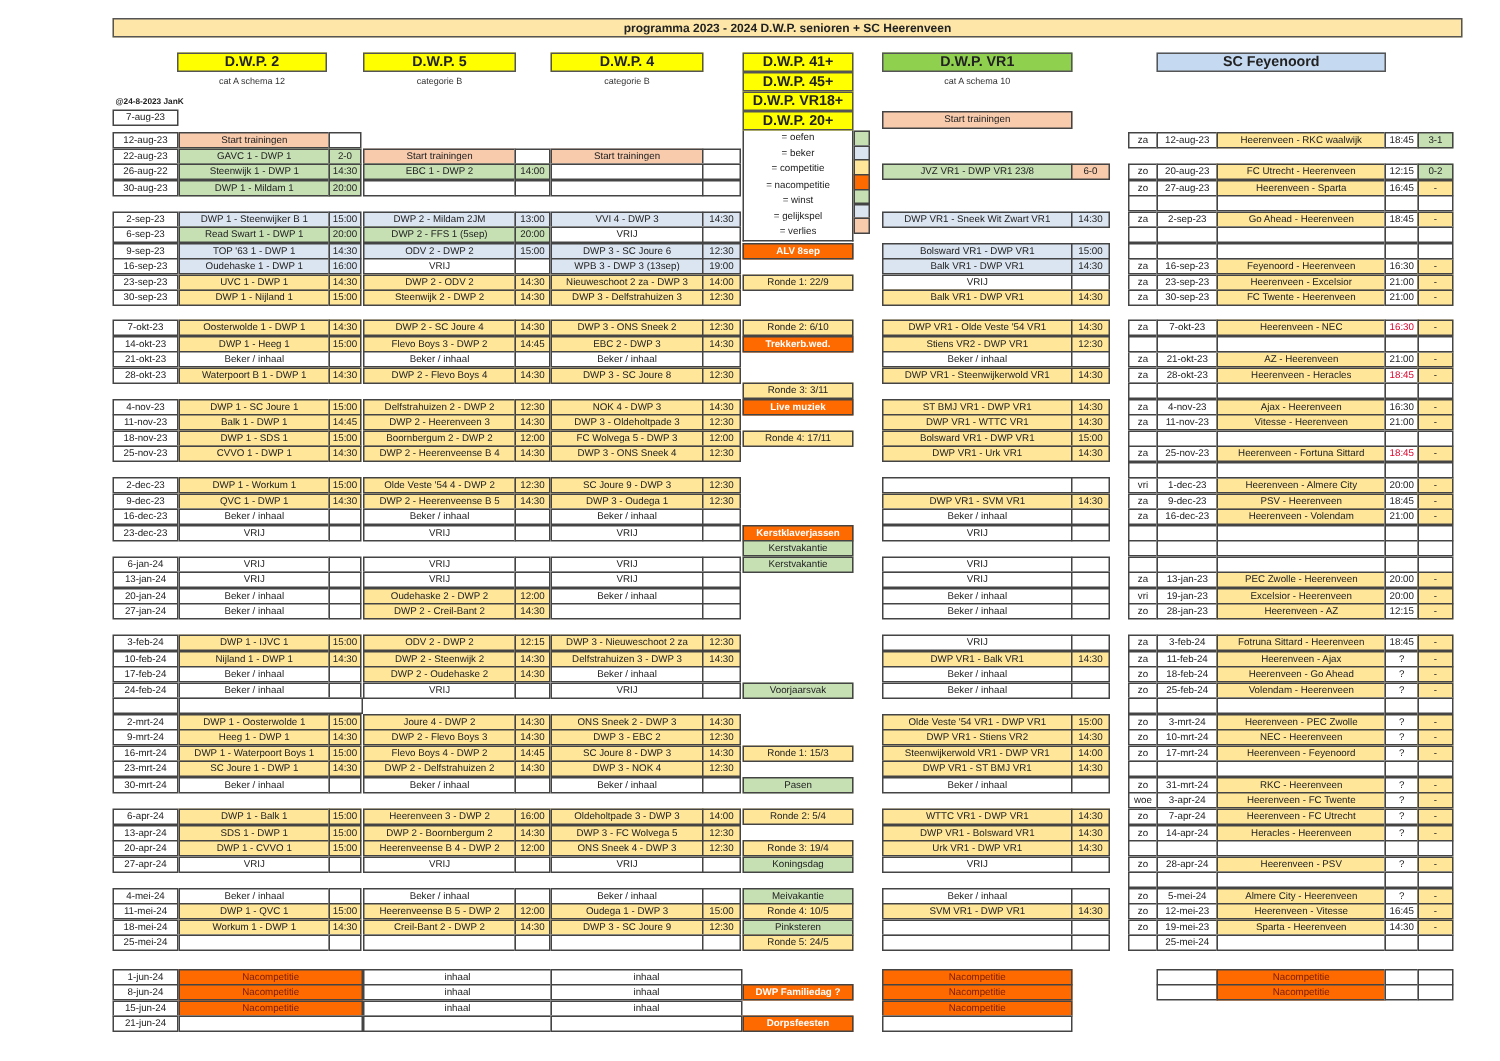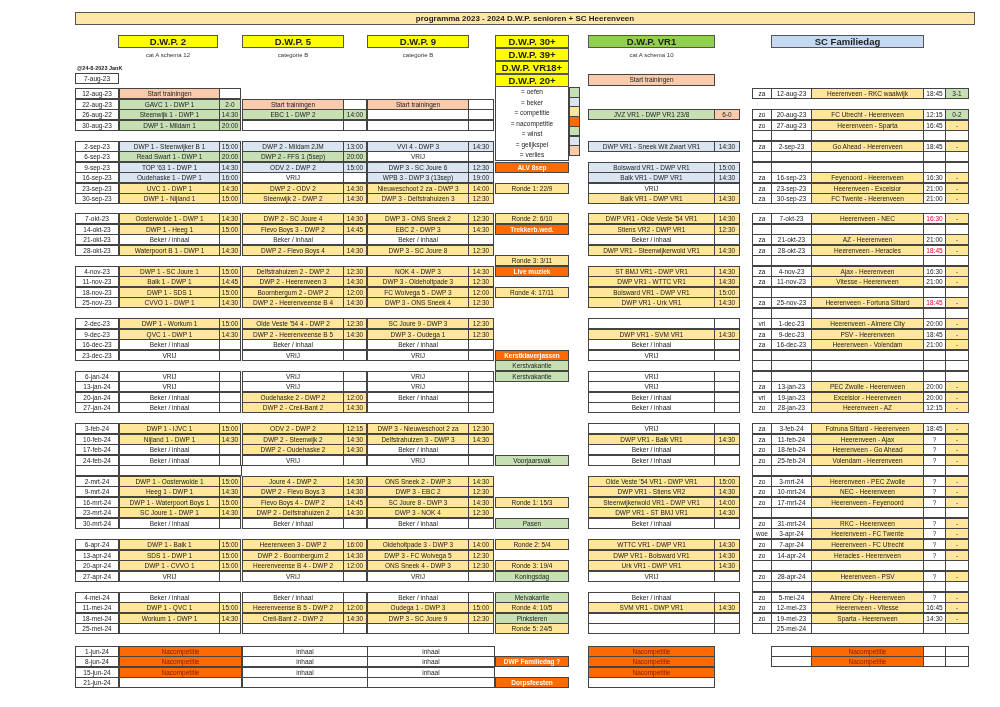--- a/index.html
+++ b/index.html
@@ -25,33 +25,33 @@
 </style>
 </head>
 <body>
 
 <div class="abs title">programma 2023 - 2024 D.W.P. senioren + SC Heerenveen</div>
 
 <div class="abs hdr yellow" style="left:118px;top:35px;width:100px;">D.W.P. 2</div>
 <div class="abs sub" style="left:118px;top:52px;width:100px;">cat A schema 12</div>
 <div class="abs hdr yellow" style="left:242px;top:35px;width:102px;">D.W.P. 5</div>
 <div class="abs sub" style="left:242px;top:52px;width:102px;">categorie B</div>
-<div class="abs hdr yellow" style="left:367px;top:35px;width:102px;">D.W.P. 9</div>
+<div class="abs hdr yellow" style="left:367px;top:35px;width:102px;">D.W.P. 4</div>
 <div class="abs sub" style="left:367px;top:52px;width:102px;">categorie B</div>
 
-<div class="abs hdr yellow" style="left:495px;top:35px;width:74px;">D.W.P. 30+</div>
-<div class="abs hdr yellow" style="left:495px;top:48px;width:74px;">D.W.P. 39+</div>
+<div class="abs hdr yellow" style="left:495px;top:35px;width:74px;">D.W.P. 41+</div>
+<div class="abs hdr yellow" style="left:495px;top:48px;width:74px;">D.W.P. 45+</div>
 <div class="abs hdr yellow" style="left:495px;top:61px;width:74px;">D.W.P. VR18+</div>
 <div class="abs hdr yellow" style="left:495px;top:74px;width:74px;">D.W.P. 20+</div>
 
 <div class="abs hdr green" style="left:588px;top:35px;width:127px;">D.W.P. VR1</div>
 <div class="abs sub" style="left:588px;top:52px;width:127px;">cat A schema 10</div>
 <div class="abs c s" style="left:588px;top:74px;width:127px;height:12px;line-height:10px;">Start trainingen</div>
 
-<div class="abs hdr blue" style="left:771px;top:35px;width:153px;">SC Familiedag</div>
+<div class="abs hdr blue" style="left:771px;top:35px;width:153px;">SC Feyenoord</div>
 
 <div class="abs stamp" style="left:77px;top:65px;">@24-8-2023 JanK</div>
 
 <div class="abs" style="left:495px;top:87px;width:74px;height:74px;border:0.8px solid #444;border-top:none;"></div>
 <div class="abs" style="left:495px;top:87px;width:74px;">
   <div class="legend-text">= oefen</div>
   <div class="legend-text">= beker</div>
   <div class="legend-text">= competitie</div>
   <div class="legend-text">= nacompetitie</div>
   <div class="legend-text">= winst</div>

